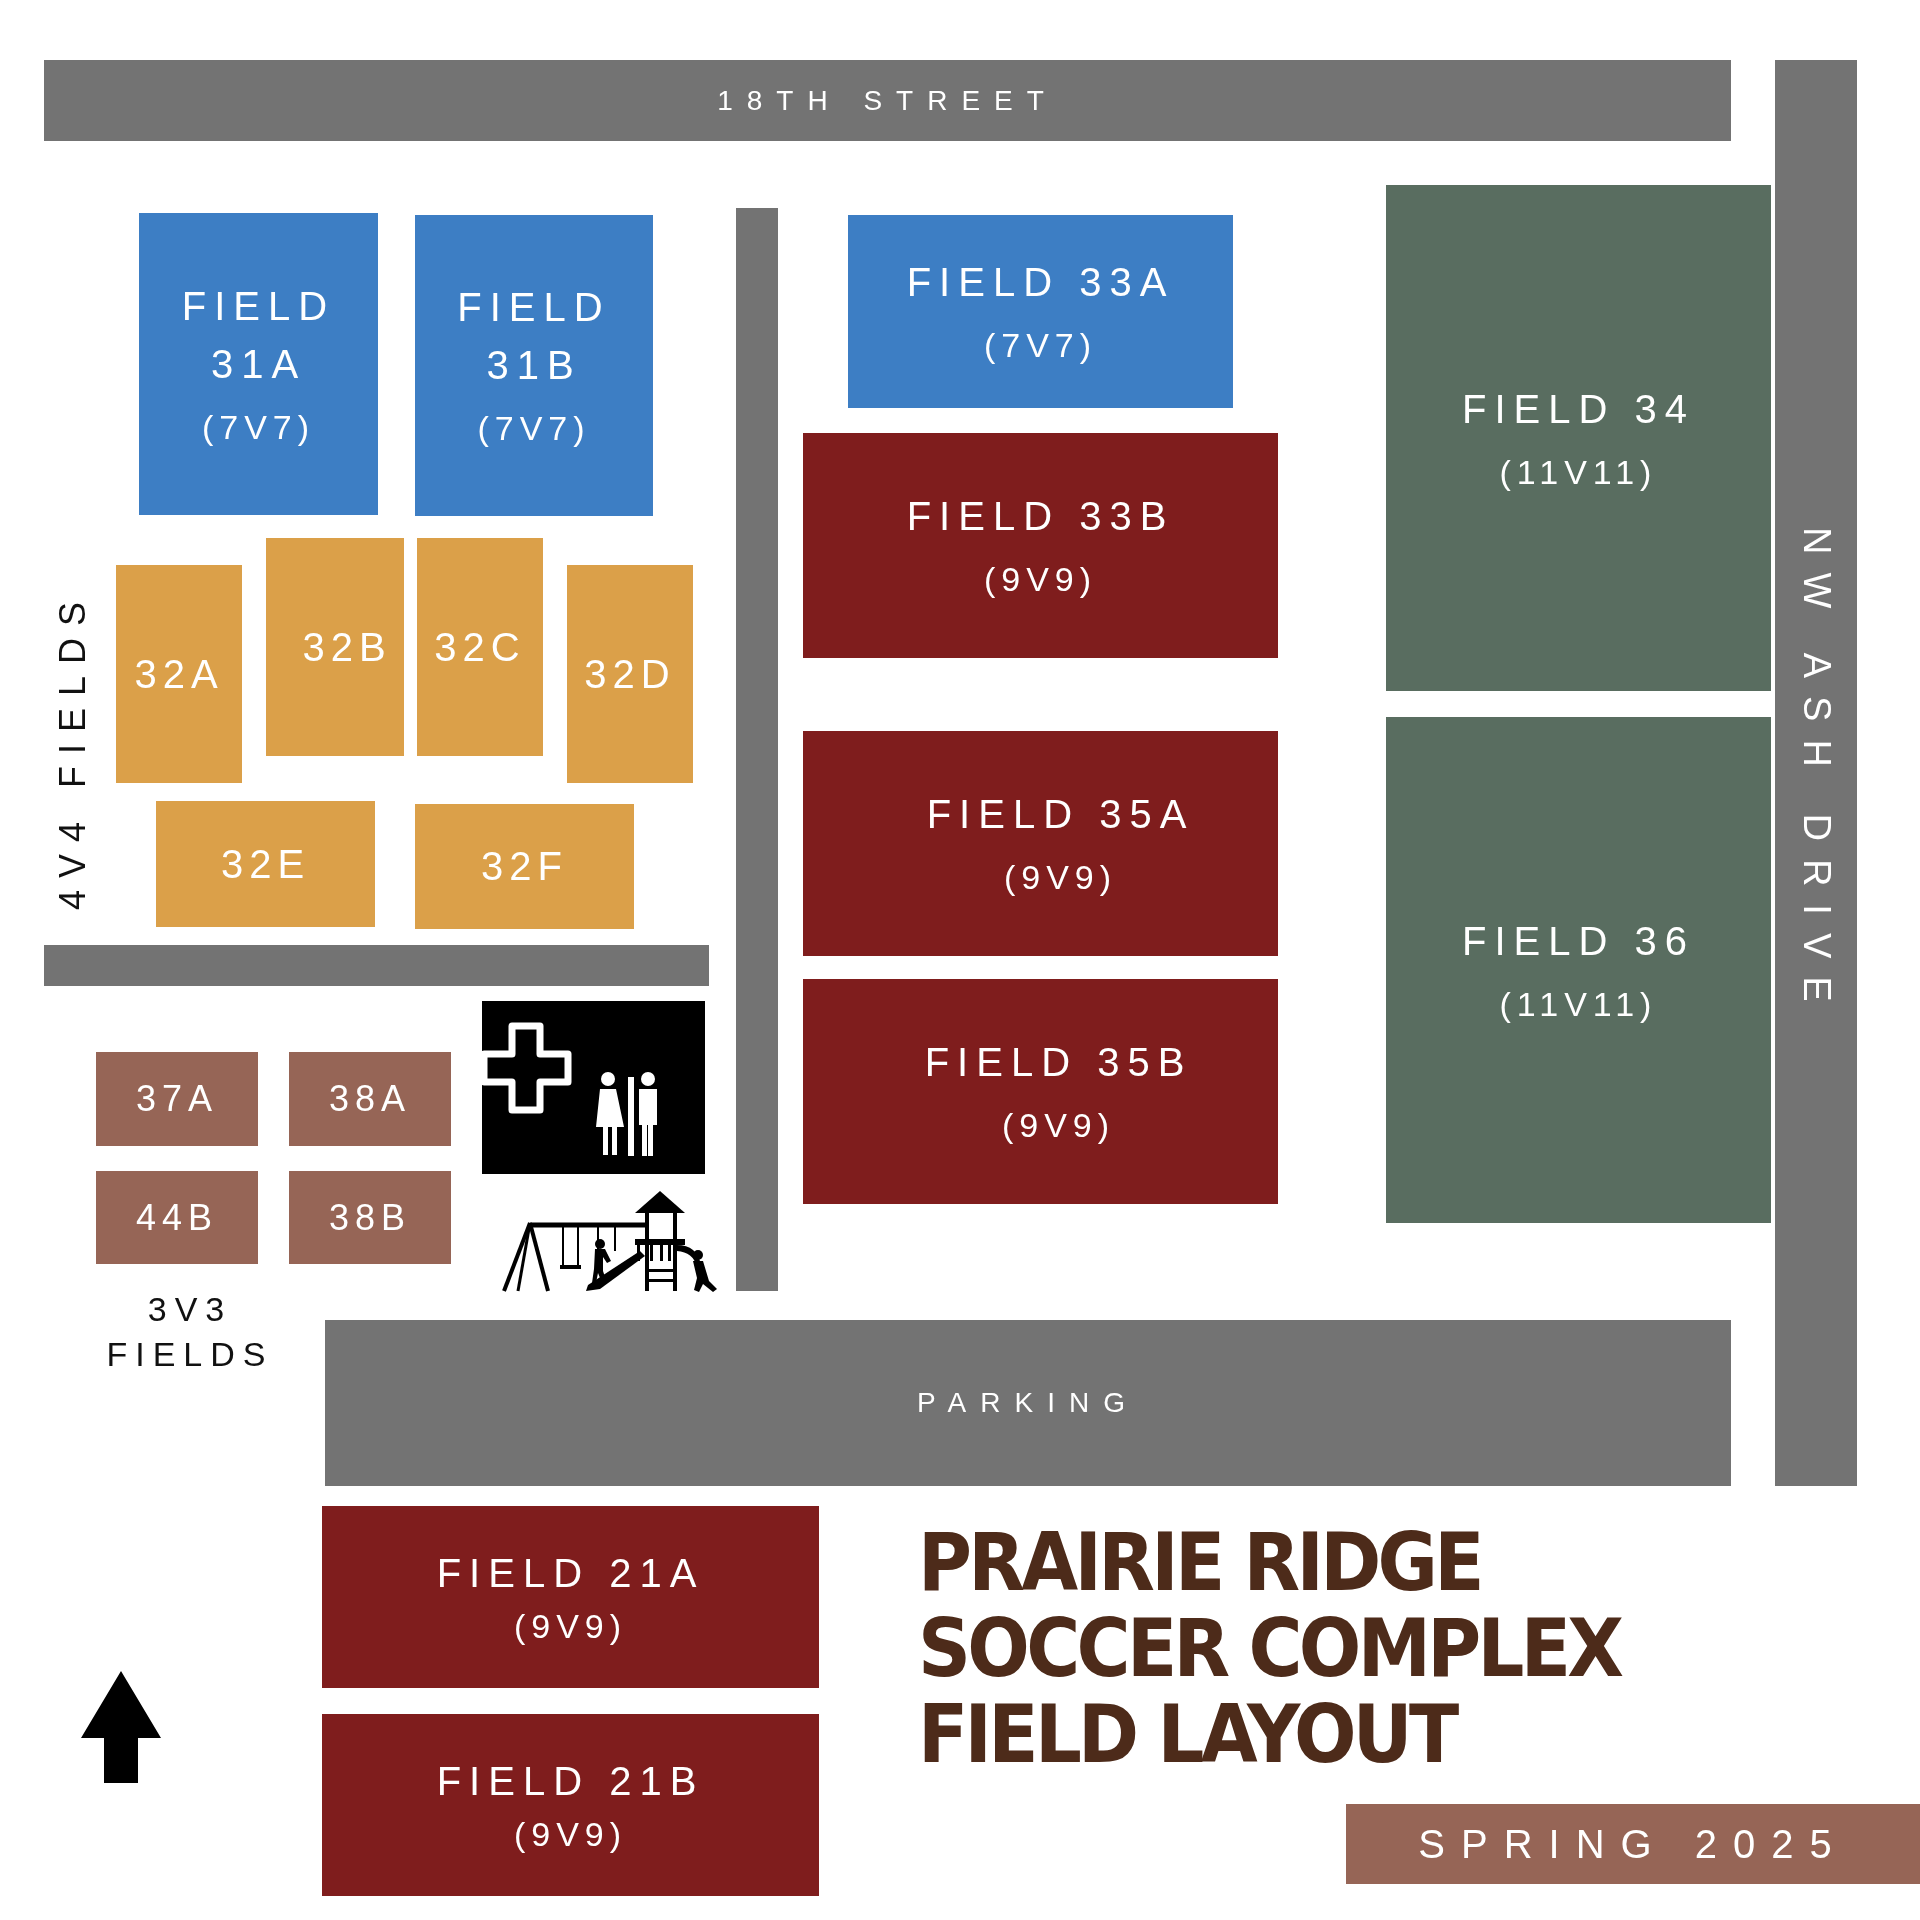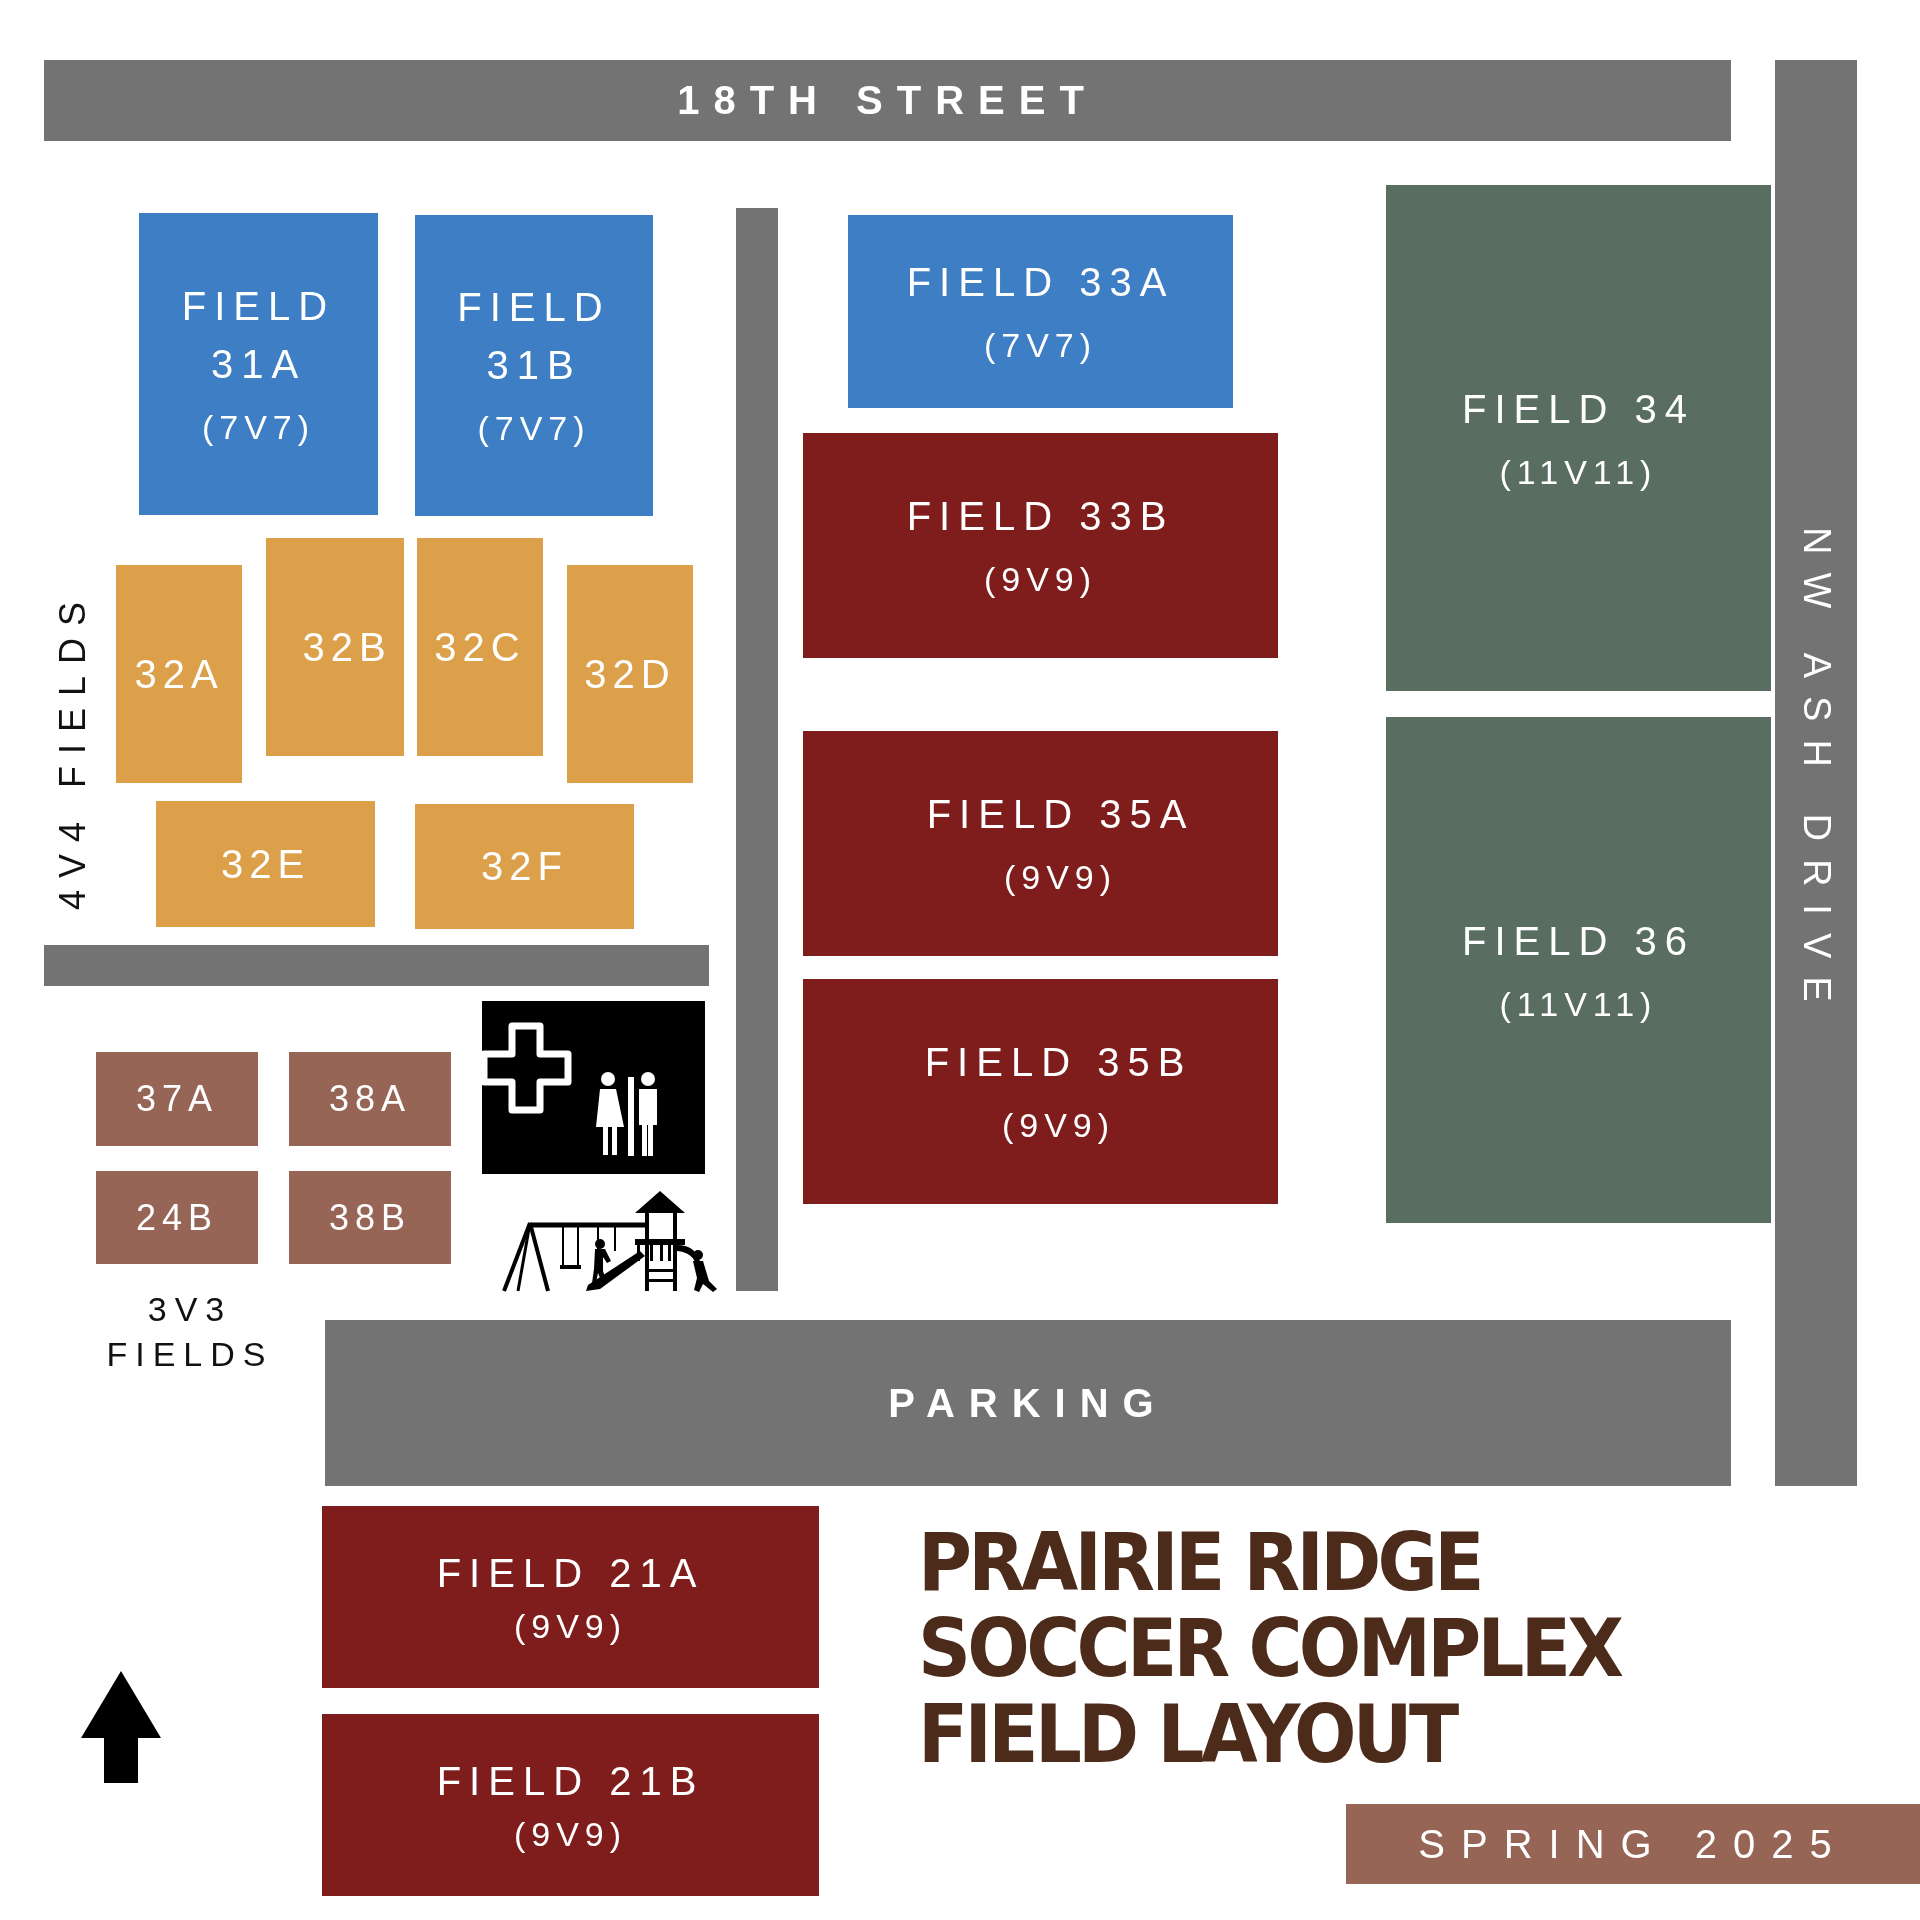--- a/index.html
+++ b/index.html
@@ -3,21 +3,21 @@
   <meta charset="utf-8">
   <style>
     html, body { margin: 0; padding: 0; }
     body {
       width: 1920px; height: 1920px; position: relative; overflow: hidden;
       background: #ffffff;
       font-family: "Liberation Sans", "DejaVu Sans", sans-serif;
     }
     .abs { position: absolute; box-sizing: border-box; }
     .road { background: #737373; color: #fff; display: flex; align-items: center; justify-content: center; }
-    .road-h-label { font-size: 40px; letter-spacing: 14px; font-weight: 700; }
+    .road-h-label { font-size: 28px; letter-spacing: 14px; font-weight: 400; }
     .road-v-label {
       writing-mode: vertical-rl; font-size: 38px; letter-spacing: 18px;
     }
     .field {
       color: #fff; display: flex; flex-direction: column; align-items: center; justify-content: center;
       text-align: center;
     }
     .field .name { font-size: 40px; letter-spacing: 8px; line-height: 1.2; }
     .field .fmt { font-size: 34px; letter-spacing: 6px; margin-top: 20px; }
     .blue { background: #3d7ec4; }
@@ -114,21 +114,21 @@
   <span class="small-label">32F</span>
 </div>
 
 <div class="abs field brown" style="left:96px;top:1052px;width:162px;height:94px;">
   <span class="tiny-label">37A</span>
 </div>
 <div class="abs field brown" style="left:289px;top:1052px;width:162px;height:94px;">
   <span class="tiny-label">38A</span>
 </div>
 <div class="abs field brown" style="left:96px;top:1171px;width:162px;height:93px;">
-  <span class="tiny-label">24B</span>
+  <span class="tiny-label">44B</span>
 </div>
 <div class="abs field brown" style="left:289px;top:1171px;width:162px;height:93px;">
   <span class="tiny-label">38B</span>
 </div>
 <div class="abs side-label" style="left:80px;top:1290px;width:220px;">
   <div style="margin-bottom:6px;">3V3</div>
   <div>FIELDS</div>
 </div>
 
 <div class="abs amenities" style="left:482px;top:1001px;width:223px;height:173px;">

